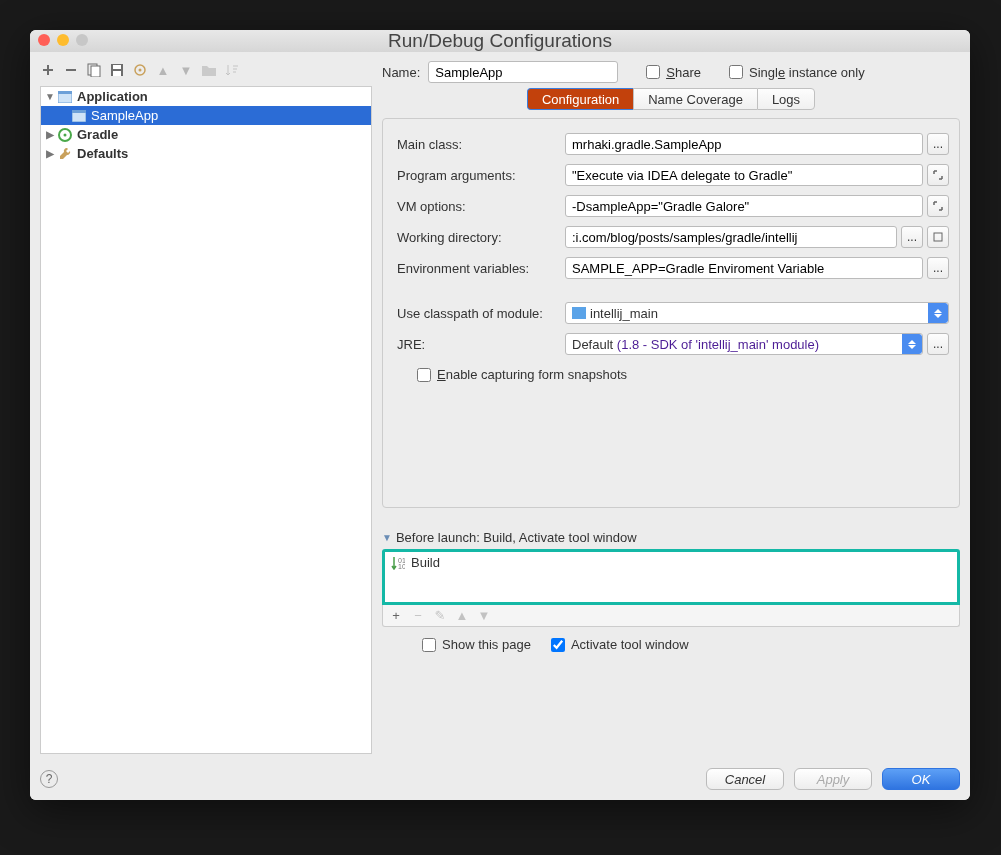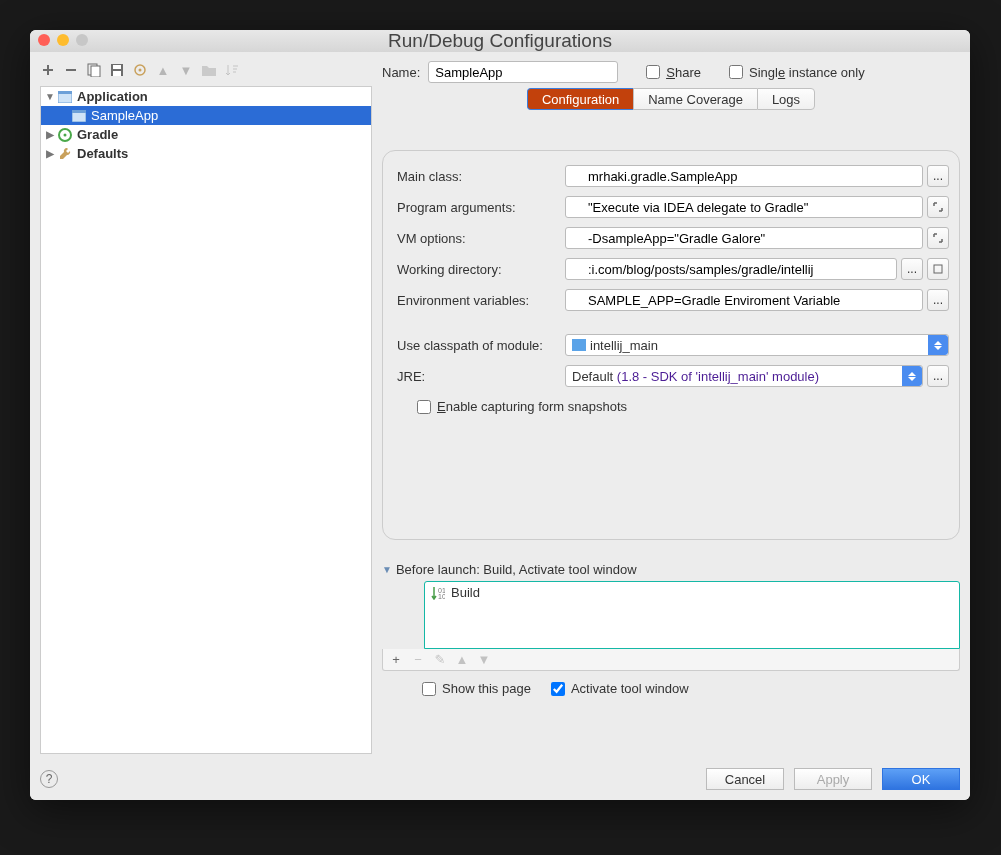--- a/index.html
+++ b/index.html
@@ -32,46 +32,46 @@
 .tree-row.bold { font-weight: 600; }
 .tree-row.selected { background: #2b6cd6; color: #fff; }
 .indent-0 { padding-left: 2px; }
 .indent-1 { padding-left: 30px; }
 .right-pane { flex: 1; display: flex; flex-direction: column; min-height: 0; }
 .tabs { display: flex; justify-content: center; margin: 2px 0 8px 0; }
 .tab { height: 22px; padding: 0 14px; font-size: 13px; display: flex; align-items: center; border: 1px solid #c0c0c0; border-right: none; background: linear-gradient(#fdfdfd,#f0f0f0); }
 .tab:last-child { border-right: 1px solid #c0c0c0; border-top-right-radius: 4px; border-bottom-right-radius: 4px; }
 .tab:first-child { border-top-left-radius: 4px; border-bottom-left-radius: 4px; }
 .tab.active { background: #c2410c; color: #fff; border-color: #3b7ddd; }
-.config-panel { background: #ededed; border: 1px solid #ccc; border-radius: 13px; padding: 14px 10px 10px 14px; height: 390px; margin-top: 32px; }
+.config-panel { background: #ededed; border: 1px solid #ccc; border-radius: 4px; padding: 14px 10px 10px 14px; height: 390px; }
 .form-row { display: flex; align-items: center; margin-bottom: 9px; }
 .form-row .flabel { width: 168px; font-size: 13px; }
-.form-row .finput { flex: 1; height: 22px; border: 1px solid #bbb; border-radius: 3px; padding: 0 22px; font-size: 13px; background: #fff; overflow: hidden; white-space: nowrap; }
+.form-row .finput { flex: 1; height: 22px; border: 1px solid #bbb; border-radius: 3px; padding: 0 6px; font-size: 13px; background: #fff; overflow: hidden; white-space: nowrap; }
 .form-row .dots { width: 22px; height: 22px; border: 1px solid #bbb; border-radius: 3px; background: linear-gradient(#fdfdfd,#ededed); display: flex; align-items: center; justify-content: center; margin-left: 4px; font-size: 12px; }
 .form-row .combo { position: relative; flex: 1; height: 22px; border: 1px solid #bbb; border-radius: 3px; background: #fff; display: flex; align-items: center; padding: 0 24px 0 6px; font-size: 13px; overflow: hidden; white-space: nowrap; }
 .form-row .combo .arrow { position: absolute; right: 0; top: 0; width: 20px; height: 100%; background: #4a8cf0; border-top-right-radius: 3px; border-bottom-right-radius: 3px; display: flex; flex-direction: column; align-items: center; justify-content: center; gap: 1px; }
 .form-row .combo .arrow::before, .form-row .combo .arrow::after { content: ""; width: 0; height: 0; border-left: 4px solid transparent; border-right: 4px solid transparent; }
 .form-row .combo .arrow::before { border-bottom: 4px solid #fff; }
 .form-row .combo .arrow::after { border-top: 4px solid #fff; }
 .form-gap { height: 14px; }
 .chk-inline { display: flex; align-items: center; gap: 6px; margin-top: 12px; margin-left: 20px; }
 .chk-inline input { width: 14px; height: 14px; }
 .before-section { margin-top: 22px; }
 .section-head { display: flex; align-items: center; gap: 4px; font-size: 13px; margin-bottom: 4px; }
 .section-head .tri { color: #6a8db5; font-size: 10px; }
-.list-box { height: 68px; border: 1px solid #14b8a6; background: #fff; border-radius: 3px 3px 0 0; margin-left: 42px; }
+.list-box { height: 56px; border: 3px solid #14b8a6; background: #fff; border-radius: 3px 3px 0 0; }
 .list-item { display: flex; align-items: center; gap: 6px; padding: 3px 6px; font-size: 13px; }
 .list-toolbar { height: 22px; border: 1px solid #ccc; border-top: none; background: #f5f5f5; display: flex; align-items: center; gap: 8px; padding: 0 6px; font-size: 13px; color: #666; border-radius: 0 0 3px 3px; }
 .list-toolbar .lt { width: 14px; text-align: center; }
 .list-toolbar .lt.disabled { opacity: 0.35; }
 .opts-row { display: flex; align-items: center; margin-top: 10px; margin-left: 20px; }
 .bottom-bar { display: flex; align-items: center; justify-content: space-between; padding-top: 14px; }
 .help { width: 18px; height: 18px; border-radius: 50%; border: 1px solid #999; color: #666; display: flex; align-items: center; justify-content: center; font-size: 12px; }
 .footer-btns { display: flex; gap: 10px; }
-.btn { height: 22px; min-width: 78px; border: 1px solid #bbb; border-radius: 0; background: linear-gradient(#ffffff,#ededed); font-size: 13px; display: flex; align-items: center; justify-content: center; padding: 0 14px; }
+.btn { height: 22px; min-width: 78px; border: 1px solid #bbb; border-radius: 6px; background: linear-gradient(#ffffff,#ededed); font-size: 13px; display: flex; align-items: center; justify-content: center; padding: 0 14px; font-style: italic; }
 .btn.primary { background: linear-gradient(#5da0f6,#2f74e0); color: #fff; border-color: #2f74e0; }
 .btn.disabled { color: #aaa; }
 svg { display: block; }
 .combo .mod-icon { width: 14px; height: 12px; background: #5aa3e8; margin-right: 4px; display: inline-block; }
 .combo .hint { color: #4c1d95; }
 .und { letter-spacing: 0; }
 </style>
 </head>
 <body>
 

